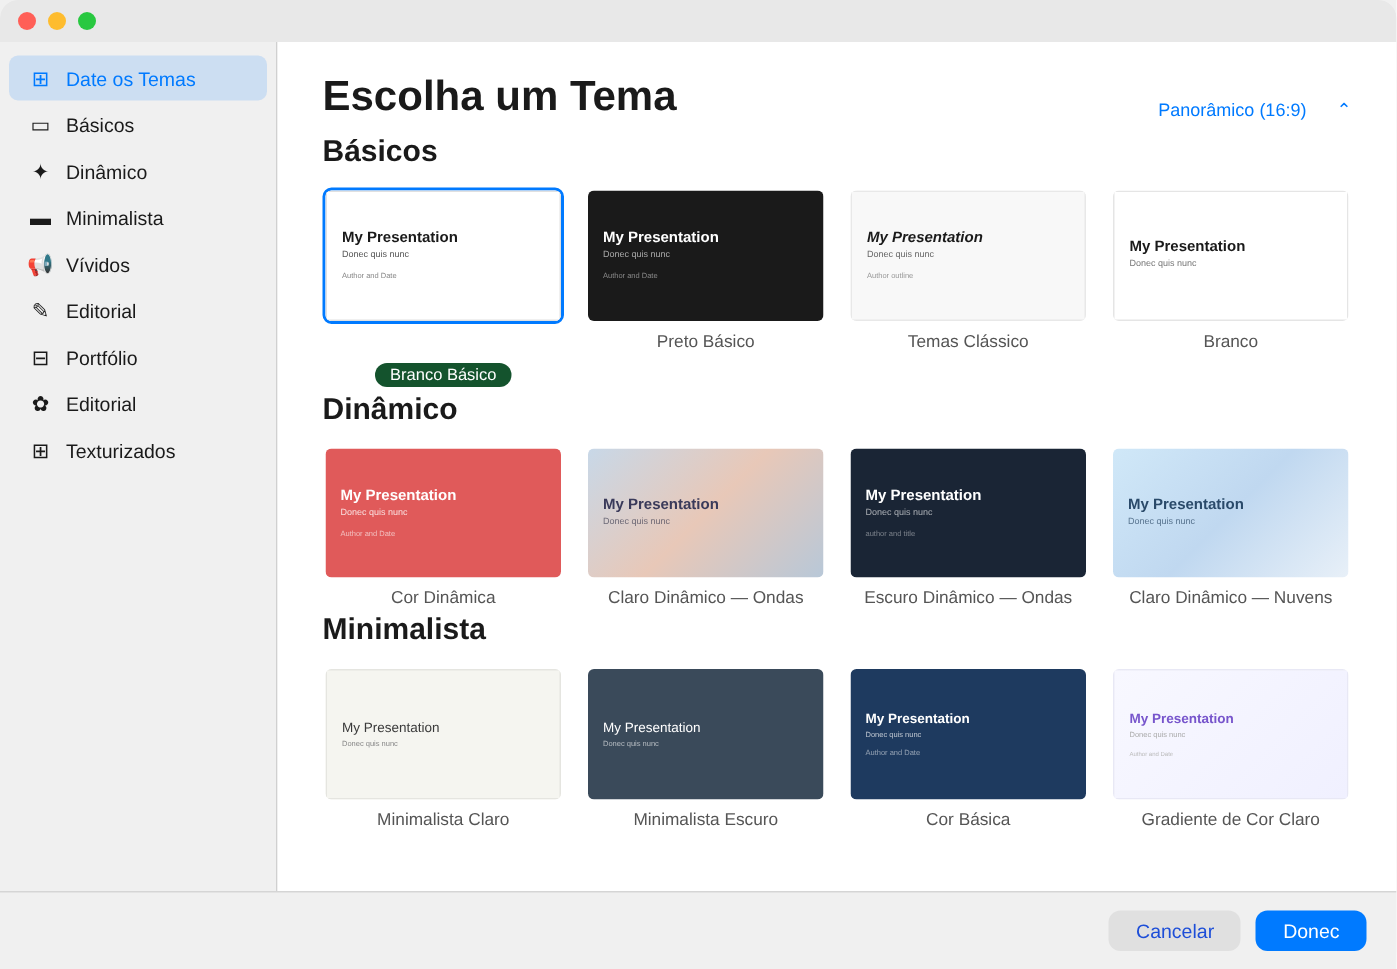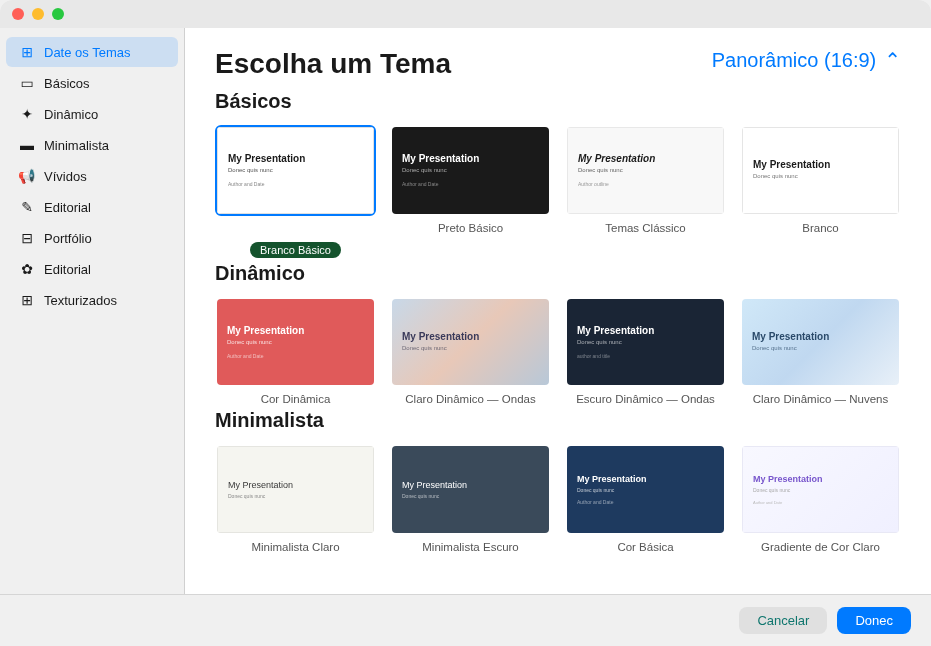--- a/index.html
+++ b/index.html
@@ -74,37 +74,37 @@
     .content {
       flex: 1;
       display: flex;
       flex-direction: column;
       overflow: hidden;
       background: #ffffff;
     }
 
     .content-header {
       display: flex;
-      align-items: flex-start;
+      align-items: flex-end;
       justify-content: space-between;
       padding: 20px 30px 10px 30px;
       flex-shrink: 0;
     }
     .page-title {
       font-size: 28px;
       font-weight: 700;
       color: #1a1a1a;
     }
     .aspect-ratio-selector {
-      font-size: 20px;
+      font-size: 12px;
       color: #007aff;
       cursor: pointer;
       display: flex;
       align-items: center;
-      gap: 8px;
+      gap: 20px;
     }
 
     
     .content-scroll {
       flex: 1;
       overflow-y: auto;
       padding: 0 30px 20px 30px;
     }
     .content-scroll::-webkit-scrollbar { width: 8px; }
     .content-scroll::-webkit-scrollbar-thumb { background: #c0c0c0; border-radius: 4px; }
@@ -204,21 +204,21 @@
     .btn {
       padding: 6px 18px;
       border-radius: 8px;
       font-size: 13px;
       cursor: pointer;
       border: none;
       font-weight: 500;
     }
     .btn-cancel {
       background: #e0e0e0;
-      color: #0f766e;
+      color: #1d4ed8;
     }
     .btn-create {
       background: #007aff;
       color: white;
     }
 
     
     .thumb-white { background: #ffffff; border: 1px solid #e0e0e0; }
     .thumb-white .thumb-main-title { color: #1a1a1a; }
     .thumb-white .thumb-sub-title { color: #555; }

